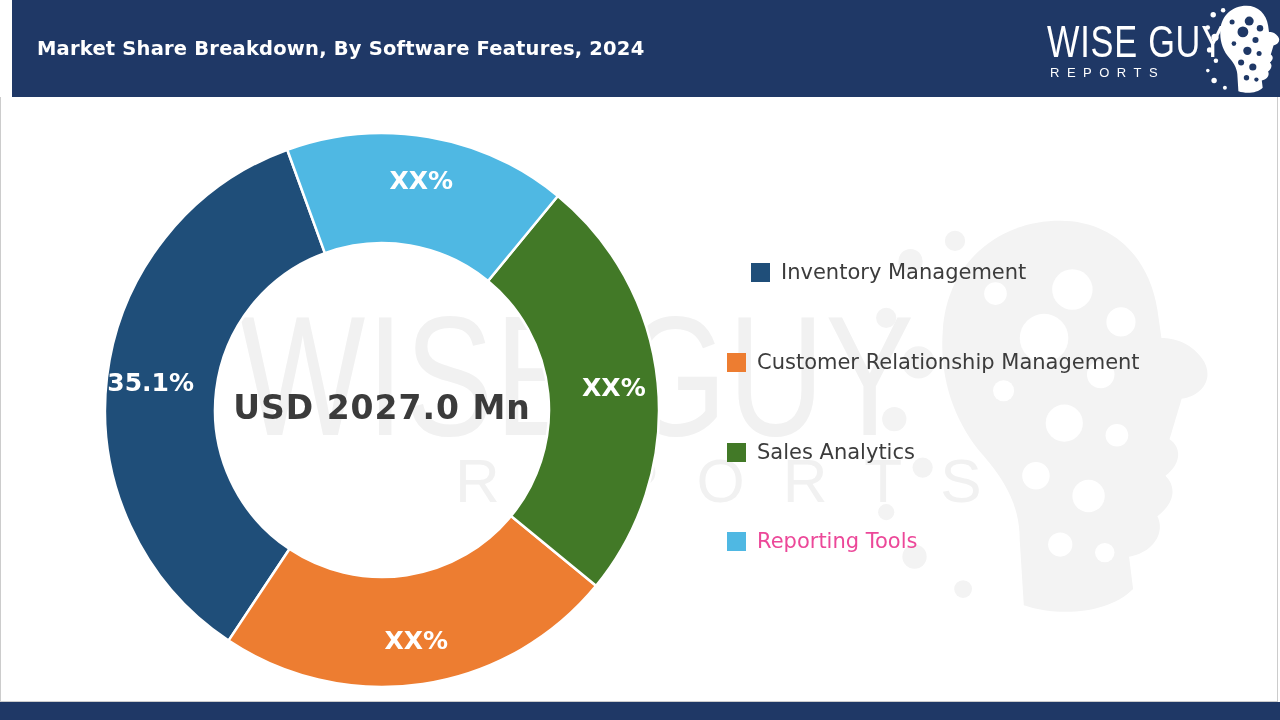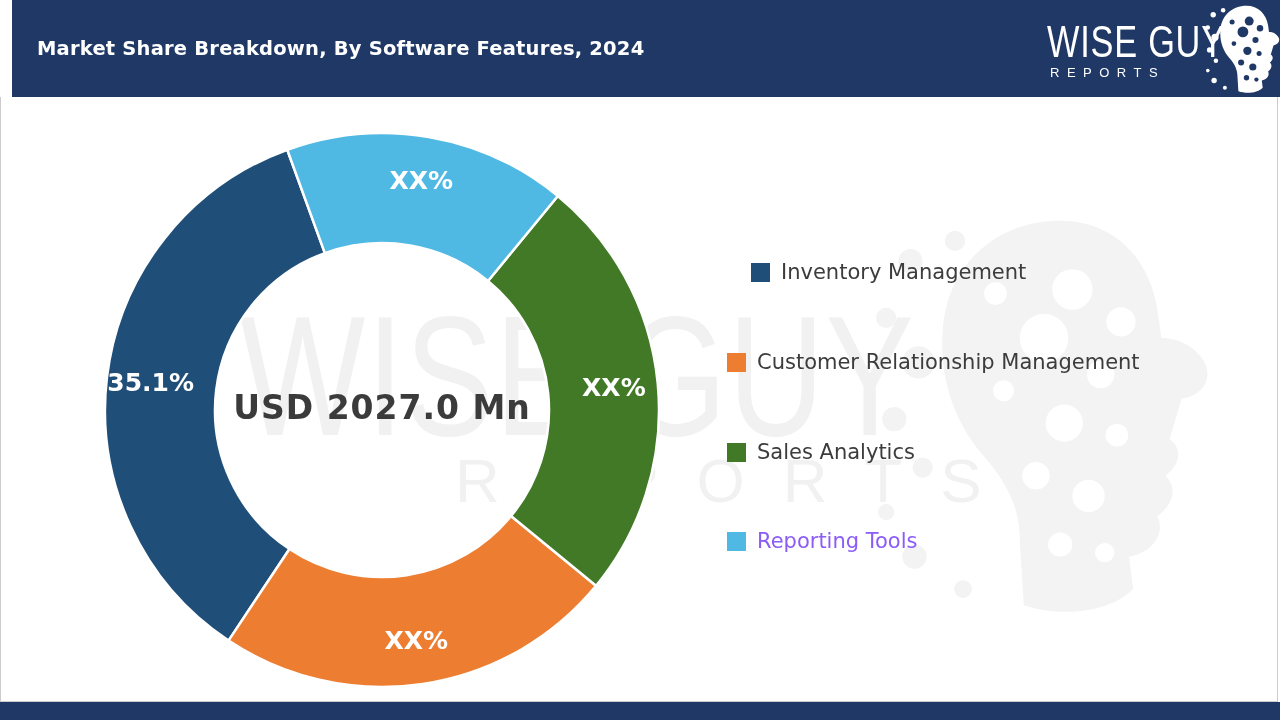--- a/index.html
+++ b/index.html
@@ -155,19 +155,19 @@
     <span>Inventory Management</span>
   </div>
   <div class="legend-item" style="top: 348px; color: rgb(60, 60, 60); justify-content: flex-end;">
     <span class="legend-swatch" style="background: rgb(237, 125, 49);"></span>
     <span>Customer Relationship Management</span>
   </div>
   <div class="legend-item" style="top: 438px; color: rgb(60, 60, 60);">
     <span class="legend-swatch" style="background: rgb(66, 121, 39);"></span>
     <span>Sales Analytics</span>
   </div>
-  <div class="legend-item" style="top: 527px; color: #8b5cf6;">
+  <div class="legend-item" style="top: 527px; color: #ec4899;">
     <span class="legend-swatch" style="background: rgb(79, 184, 227);"></span>
     <span>Reporting Tools</span>
   </div>
 
   <div class="footer" style="background: rgb(31, 56, 102);"></div>
 </div>
 
 </body></html>

